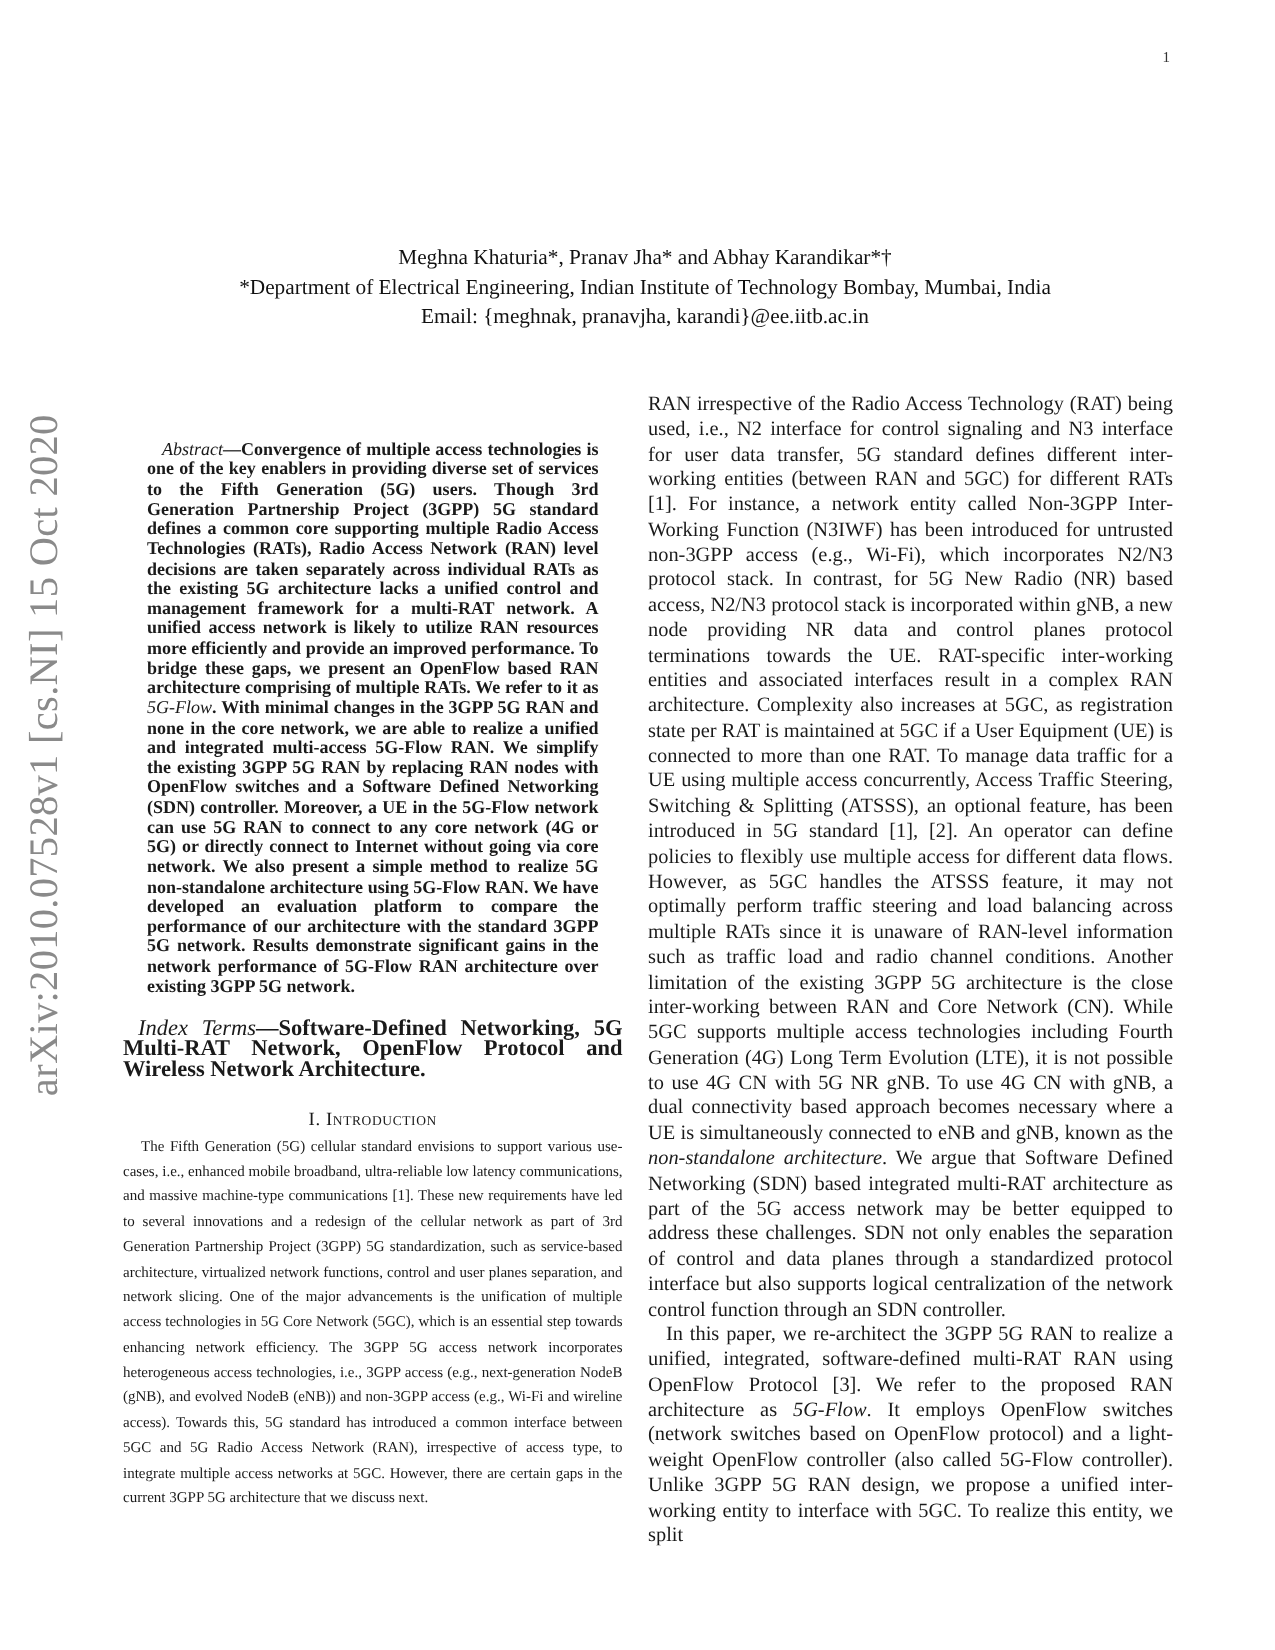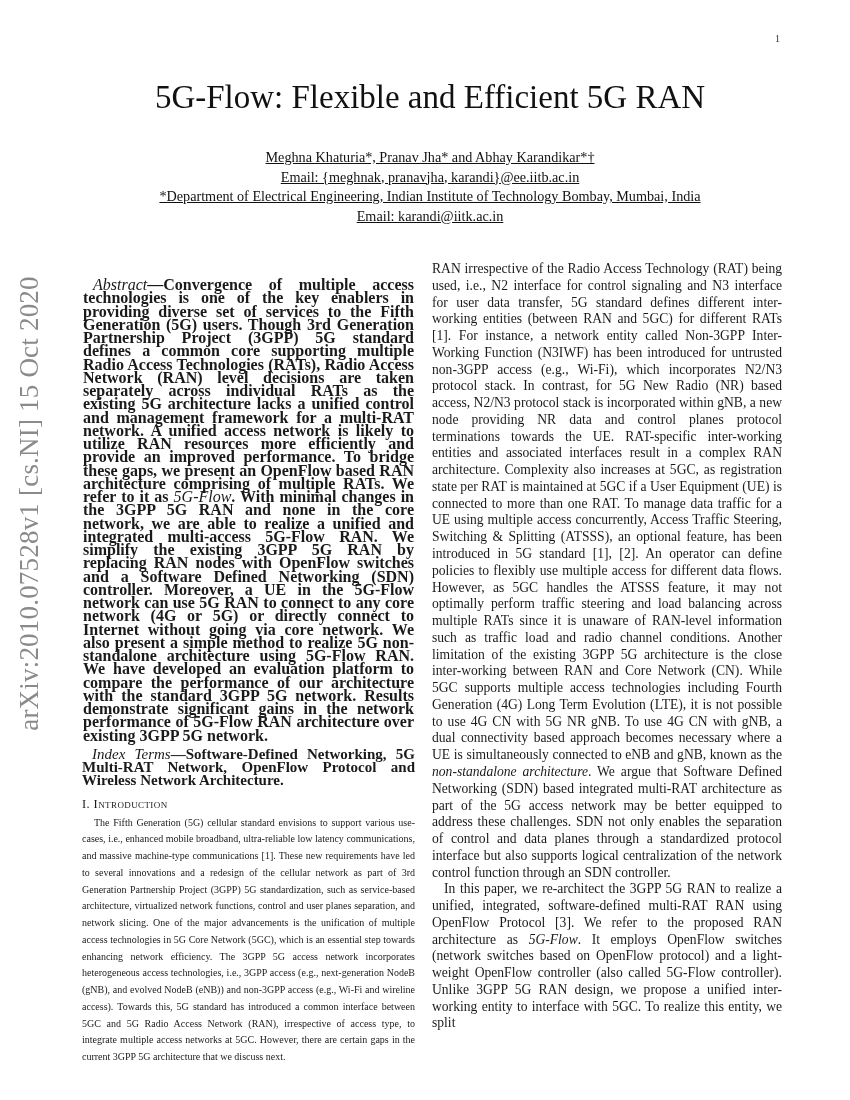--- a/index.html
+++ b/index.html
@@ -15,72 +15,70 @@
     .arxiv-stamp span {
       transform: rotate(-90deg); white-space: nowrap;
       font-size: 27px; color: #8a8a8a; letter-spacing: 0.2px;
       font-family: "Liberation Serif", serif;
     }
     .title {
       position: absolute; left: 80px; width: 700px; top: 78px;
       text-align: center; font-size: 33px; line-height: 39px; color: #111;
     }
     .authors-block {
-      position: absolute; left: 80px; width: 700px; top: 148px;
-      text-align: center; font-size: 14.2px; line-height: 19.5px; color: #111; text-decoration: underline;
+      position: absolute; left: 80px; width: 700px; top: 163px;
+      text-align: center; font-size: 14.2px; line-height: 19.5px; color: #111;
     }
     .authors-block div { white-space: nowrap; }
 
     .col-left {
       position: absolute; left: 82px; top: 277px; width: 333px;
     }
     .col-right {
       position: absolute; left: 432px; top: 261px; width: 350px;
     }
     .abstract {
-      font-weight: bold; font-size: 16px; line-height: 13.25px;
-      text-align: justify; text-indent: 10px; margin: 1px;
+      font-weight: bold; font-size: 12px; line-height: 13.25px;
+      text-align: justify; text-indent: 10px; margin: 16px;
     }
     .abstract .lead { font-style: italic; font-weight: normal; }
     .abstract em { font-style: italic; font-weight: normal; }
     .index-terms {
       font-weight: bold; font-size: 15px; line-height: 13.25px;
       text-align: justify; text-indent: 10px; margin: 6px 0 0 0;
     }
     .index-terms .lead { font-style: italic; font-weight: normal; }
     .section-heading {
-      text-align: left; font-size: 12.5px; margin: 9px 0 3px 0;
+      text-align: center; font-size: 12.5px; margin: 19px 0 3px 0;
       font-variant: small-caps; letter-spacing: 0.4px;
     }
     .body-para {
       font-size: 10px; line-height: 16.75px; text-align: justify;
       text-indent: 12px; margin: 0;
     }
     .col-right .body-para { font-size: 13.6px; line-height: 16.77px; }
     .body-para em { font-style: italic; }
     .no-indent { text-indent: 0 !important; }
   </style>
 </head>
 <body>
 
 <div class="page-number">1</div>
 
 <div class="arxiv-stamp">
   <span>arXiv:2010.07528v1  [cs.NI]  15 Oct 2020</span>
 </div>
 
 <div class="title">
-  <div>5G-Flow: Flexible and Efficient 5G RAN</div>
 </div>
 
 <div class="authors-block">
   <div>Meghna Khaturia*, Pranav Jha* and Abhay Karandikar*†</div>
+  <div>*Department of Electrical Engineering, Indian Institute of Technology Bombay, Mumbai, India</div>
   <div>Email: {meghnak, pranavjha, karandi}@ee.iitb.ac.in</div>
-  <div>*Department of Electrical Engineering, Indian Institute of Technology Bombay, Mumbai, India</div>
-  <div>Email: karandi@iitk.ac.in</div>
 </div>
 
 <div class="col-left">
   <p class="abstract"><span class="lead">Abstract</span><span>—</span><span>Convergence of multiple access technologies is one of the key enablers in providing diverse set of services to the Fifth Generation (5G) users. Though 3rd Generation Partnership Project (3GPP) 5G standard defines a common core supporting multiple Radio Access Technologies (RATs), Radio Access Network (RAN) level decisions are taken separately across individual RATs as the existing 5G architecture lacks a unified control and management framework for a multi-RAT network. A unified access network is likely to utilize RAN resources more efficiently and provide an improved performance. To bridge these gaps, we present an OpenFlow based RAN architecture comprising of multiple RATs. We refer to it as </span><em>5G-Flow</em><span>. With minimal changes in the 3GPP 5G RAN and none in the core network, we are able to realize a unified and integrated multi-access 5G-Flow RAN. We simplify the existing 3GPP 5G RAN by replacing RAN nodes with OpenFlow switches and a Software Defined Networking (SDN) controller. Moreover, a UE in the 5G-Flow network can use 5G RAN to connect to any core network (4G or 5G) or directly connect to Internet without going via core network. We also present a simple method to realize 5G non-standalone architecture using 5G-Flow RAN. We have developed an evaluation platform to compare the performance of our architecture with the standard 3GPP 5G network. Results demonstrate significant gains in the network performance of 5G-Flow RAN architecture over existing 3GPP 5G network.</span></p>
 
   <p class="index-terms"><span class="lead">Index Terms</span><span>—</span><span>Software-Defined Networking, 5G Multi-RAT Network, OpenFlow Protocol and Wireless Network Architecture.</span></p>
 
   <div class="section-heading">I. Introduction</div>
 
   <p class="body-para">The Fifth Generation (5G) cellular standard envisions to support various use-cases, i.e., enhanced mobile broadband, ultra-reliable low latency communications, and massive machine-type communications [1]. These new requirements have led to several innovations and a redesign of the cellular network as part of 3rd Generation Partnership Project (3GPP) 5G standardization, such as service-based architecture, virtualized network functions, control and user planes separation, and network slicing. One of the major advancements is the unification of multiple access technologies in 5G Core Network (5GC), which is an essential step towards enhancing network efficiency. The 3GPP 5G access network incorporates heterogeneous access technologies, i.e., 3GPP access (e.g., next-generation NodeB (gNB), and evolved NodeB (eNB)) and non-3GPP access (e.g., Wi-Fi and wireline access). Towards this, 5G standard has introduced a common interface between 5GC and 5G Radio Access Network (RAN), irrespective of access type, to integrate multiple access networks at 5GC. However, there are certain gaps in the current 3GPP 5G architecture that we discuss next.</p>

